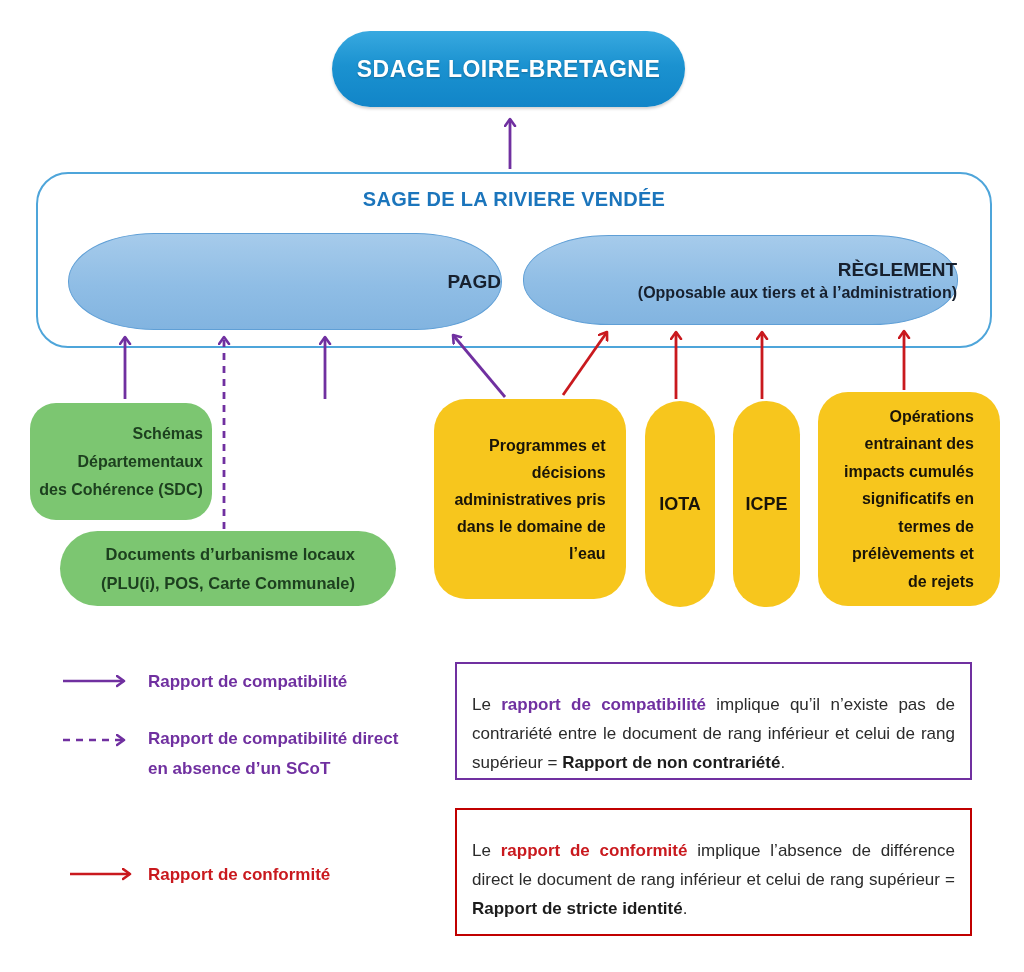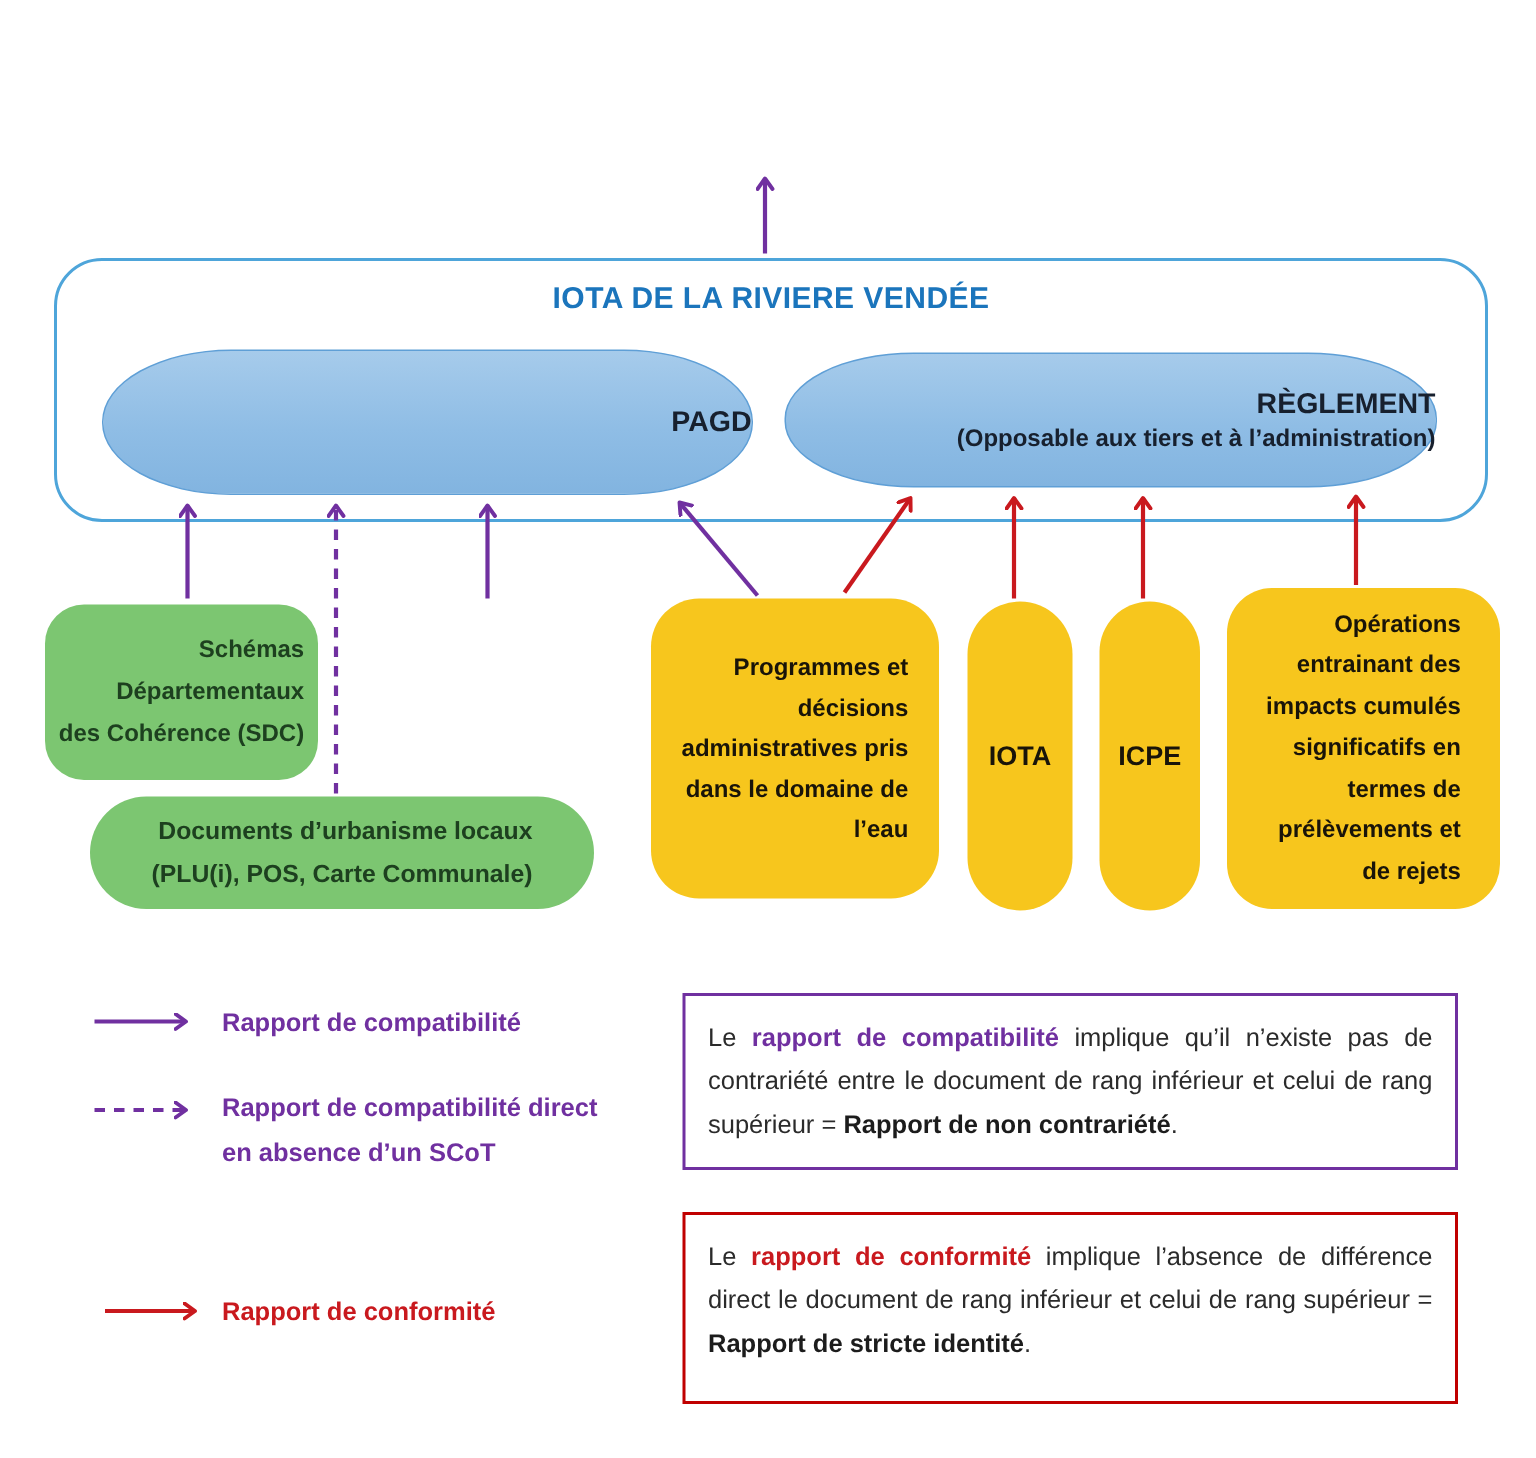--- a/index.html
+++ b/index.html
@@ -60,39 +60,42 @@
   .lg-purple { color:#7030a0; }
   .lg-red { color:#c9191e; }
   .lab1 { left:148px; top:667px; }
   .lab2 { left:148px; top:724px; width:300px; }
   .lab3 { left:148px; top:860px; }
 
   
   .note {
     position:absolute; left:455px; width:517px; background:#ffffff;
     font-size:17px; line-height:29px; color:#2b2b2b; text-align:justify;
-    padding:13px 15px; box-sizing:border-box;
+    padding:26px 15px; box-sizing:border-box;
   }
   .note-compat { top:662px; height:118px; border:2px solid #7030a0; }
   .note-conform { top:808px; height:128px; border:2px solid #c00000; }
   .seg-purple { color:#7030a0; font-weight:bold; }
   .seg-red { color:#c9191e; font-weight:bold; }
   .seg-bold { font-weight:bold; color:#1c1c1c; }
 
   
   .arrows { position:absolute; left:0; top:0; width:1024px; height:972px; pointer-events:none; z-index:5; }
 </style>
 </head>
 <body>
 
 <div class="canvas">
 
+  <div class="sdage-pill">
+    <span>SDAGE LOIRE-BRETAGNE</span>
+  </div>
 
   <div class="sage-box">
-    <div class="sage-title">IOTA DE LA RIVIERE VENDÉE</div>
+    <div class="sage-title">SAGE DE LA RIVIERE VENDÉE</div>
   </div>
 
   <div class="blue-pill pill-pagd">
     <div class="pill-title">PAGD</div>
   </div>
 
   <div class="blue-pill pill-reglement">
     <div class="pill-title">RÈGLEMENT</div>
     <div class="pill-sub">(Opposable aux tiers et à l’administration)</div>
   </div>

